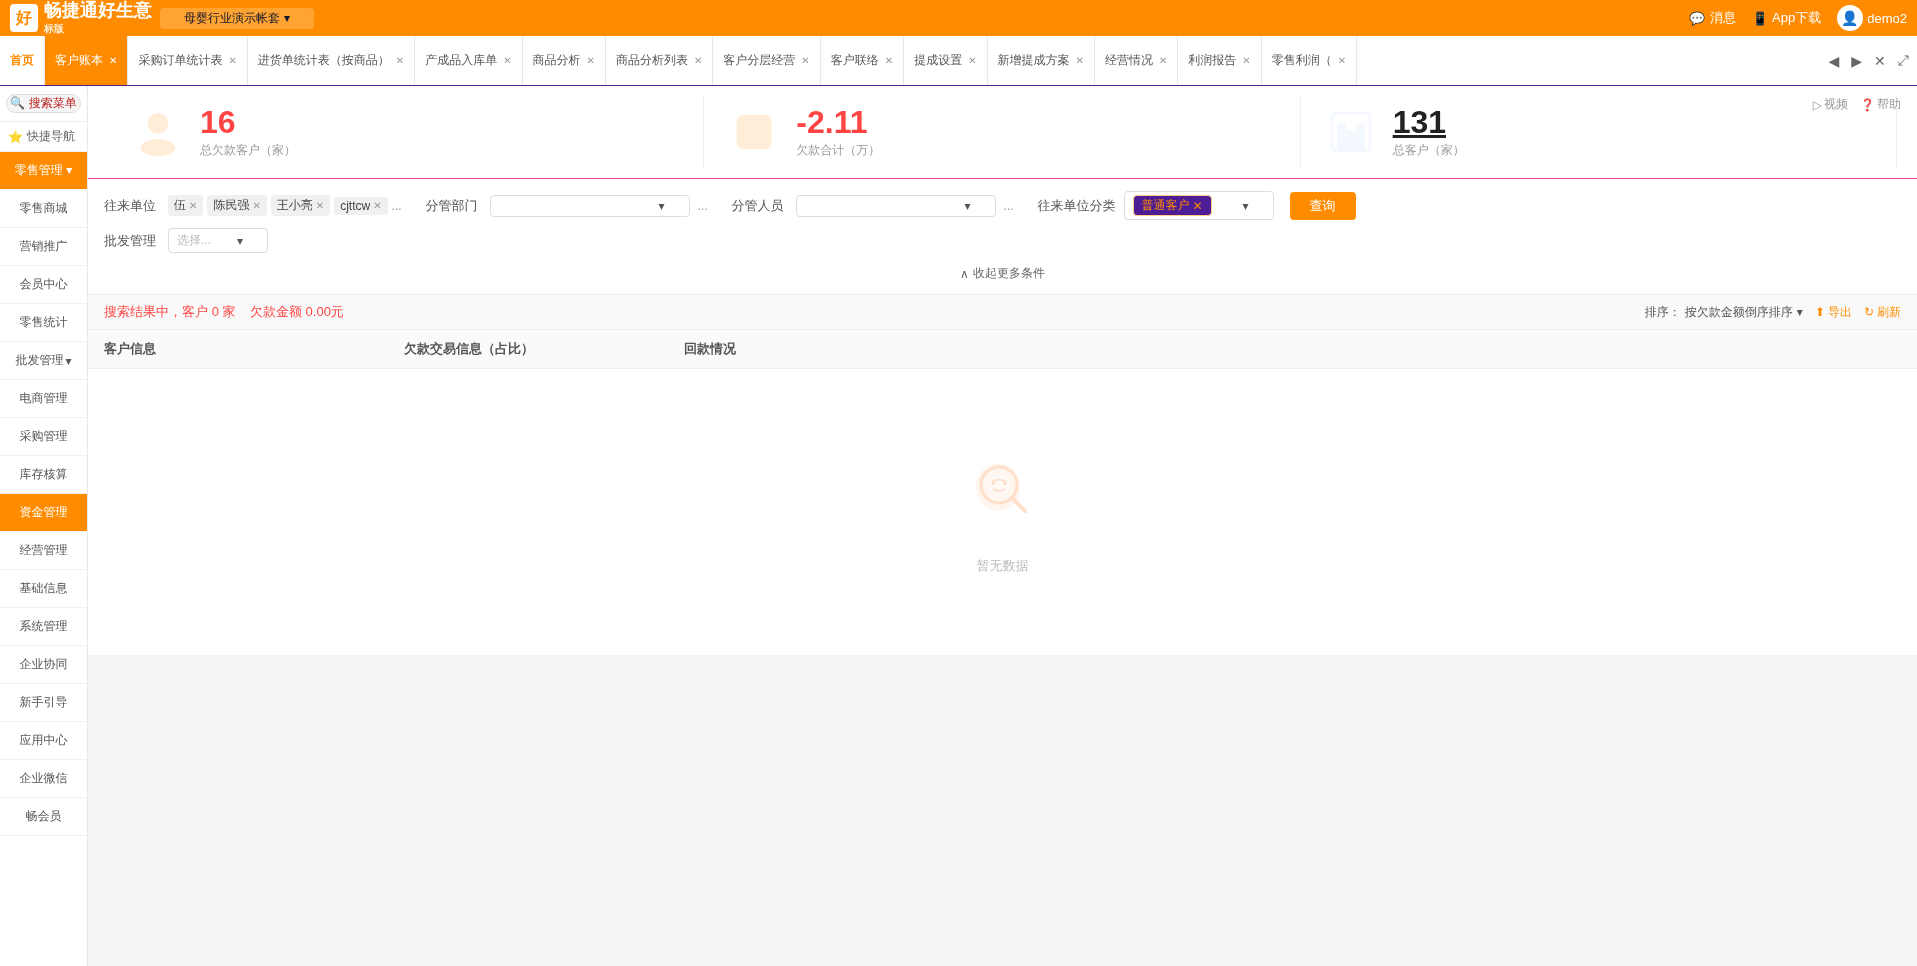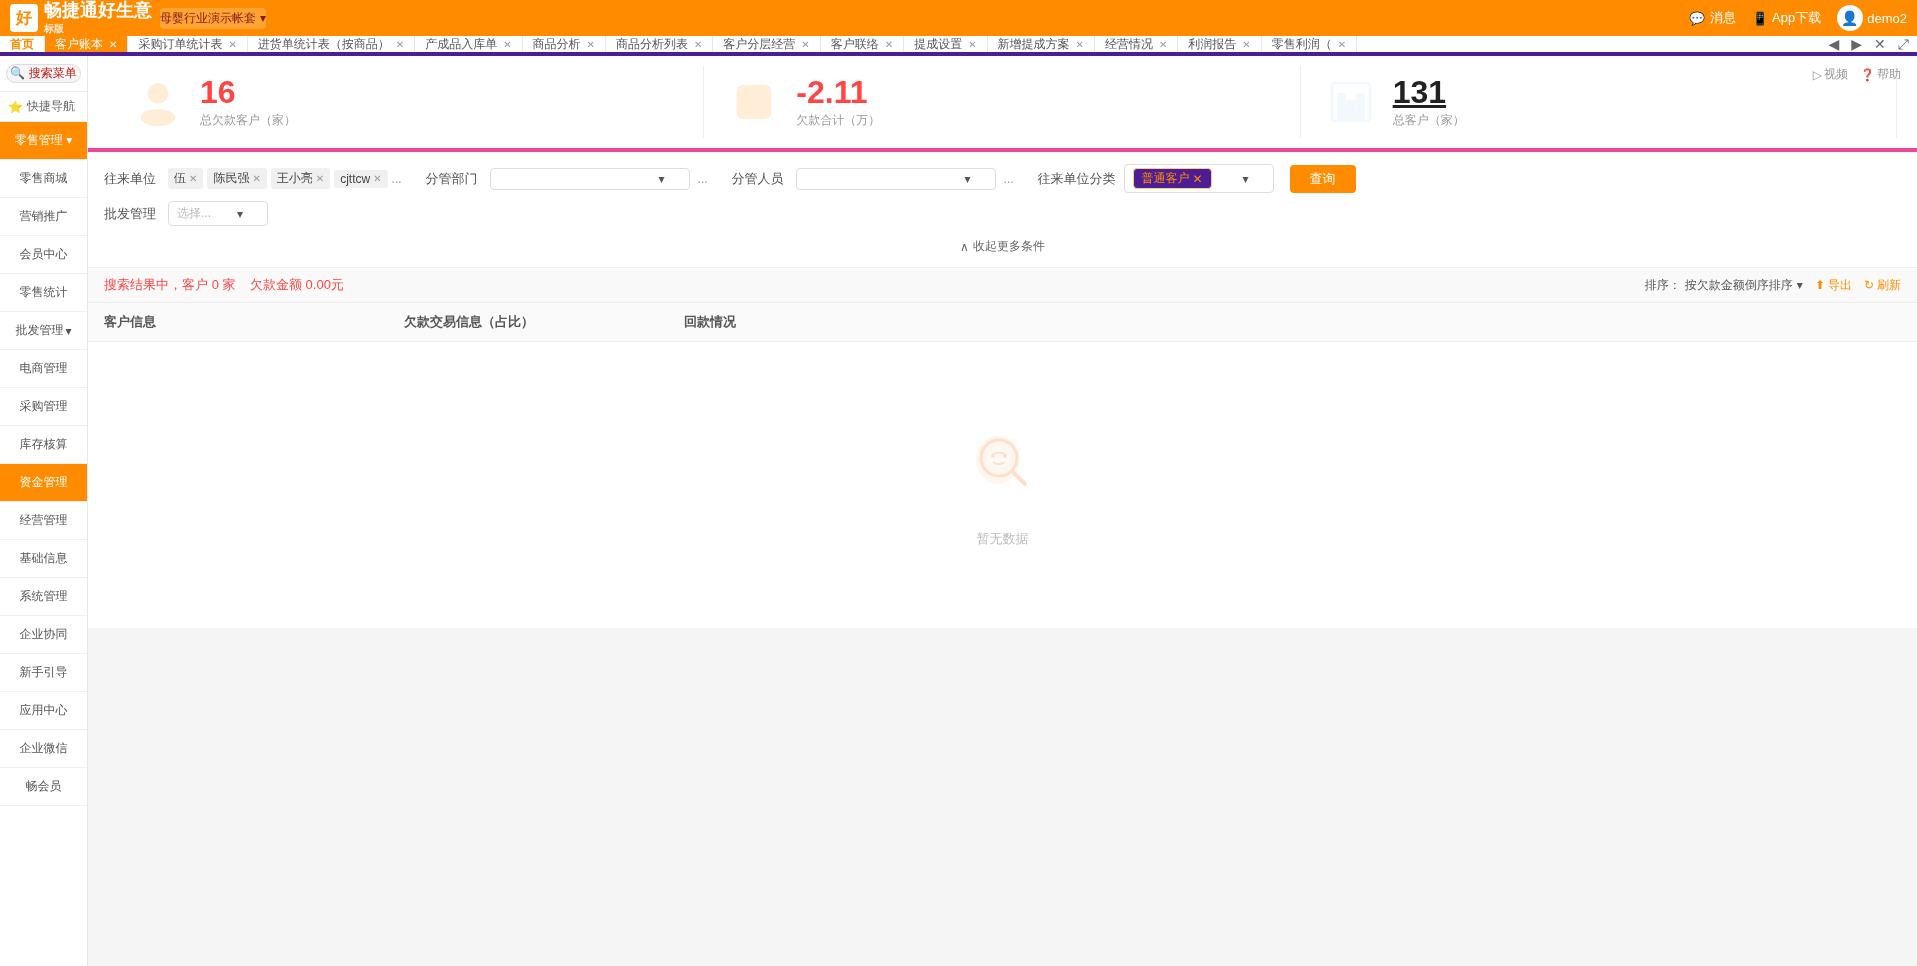--- a/index.html
+++ b/index.html
@@ -12,32 +12,32 @@
       display: flex;
       align-items: center;
       justify-content: space-between;
       padding: 0 10px;
       flex-shrink: 0;
     }
     .top-bar-left { display: flex; align-items: center; gap: 8px; }
     .logo-area { display: flex; align-items: center; gap: 6px; color: white; font-size: 14px; font-weight: bold; }
     .logo-icon { width: 28px; height: 28px; background: white; border-radius: 4px; display: flex; align-items: center; justify-content: center; }
     .logo-icon span { color: #ff8c00; font-size: 16px; font-weight: bold; }
-    .top-bar-dropdown { display: flex; align-items: center; background: rgba(255,255,255,0.2); border-radius: 4px; padding: 2px 0; color: #7f1d1d; font-size: 12px; cursor: pointer; gap: 4px; }
+    .top-bar-dropdown { display: flex; align-items: center; background: rgba(255,255,255,0.2); border-radius: 4px; padding: 2px 24px; color: #0f172a; font-size: 12px; cursor: pointer; gap: 4px; }
     .top-bar-right { display: flex; align-items: center; gap: 16px; color: white; font-size: 13px; }
     .top-bar-right-item { display: flex; align-items: center; gap: 4px; cursor: pointer; }
     .avatar-circle { width: 26px; height: 26px; border-radius: 50%; background: #fff; display: flex; align-items: center; justify-content: center; overflow: hidden; }
 
     
     .nav-tabs {
       background: #fff;
-      height: 20px;
+      height: 50px;
       display: flex;
       align-items: stretch;
-      border-bottom: 4px solid #4c1d95;
+      border-bottom: 1px solid #4c1d95;
       overflow: hidden;
       flex-shrink: 0;
     }
     .nav-tab {
       display: flex;
       align-items: center;
       padding: 0 10px;
       font-size: 12px;
       color: #555;
       cursor: pointer;
@@ -102,21 +102,21 @@
       overflow-y: auto;
       background: #f5f5f5;
     }
 
     
     .stats-header {
       background: white;
       display: flex;
       align-items: center;
       padding: 10px 20px;
-      border-bottom: 4px solid #ec4899;
+      border-bottom: 1px solid #ec4899;
       gap: 0;
       position: relative;
     }
     .stat-block {
       flex: 1;
       display: flex;
       align-items: center;
       gap: 12px;
       padding: 6px 20px;
       border-right: 1px solid #eee;

